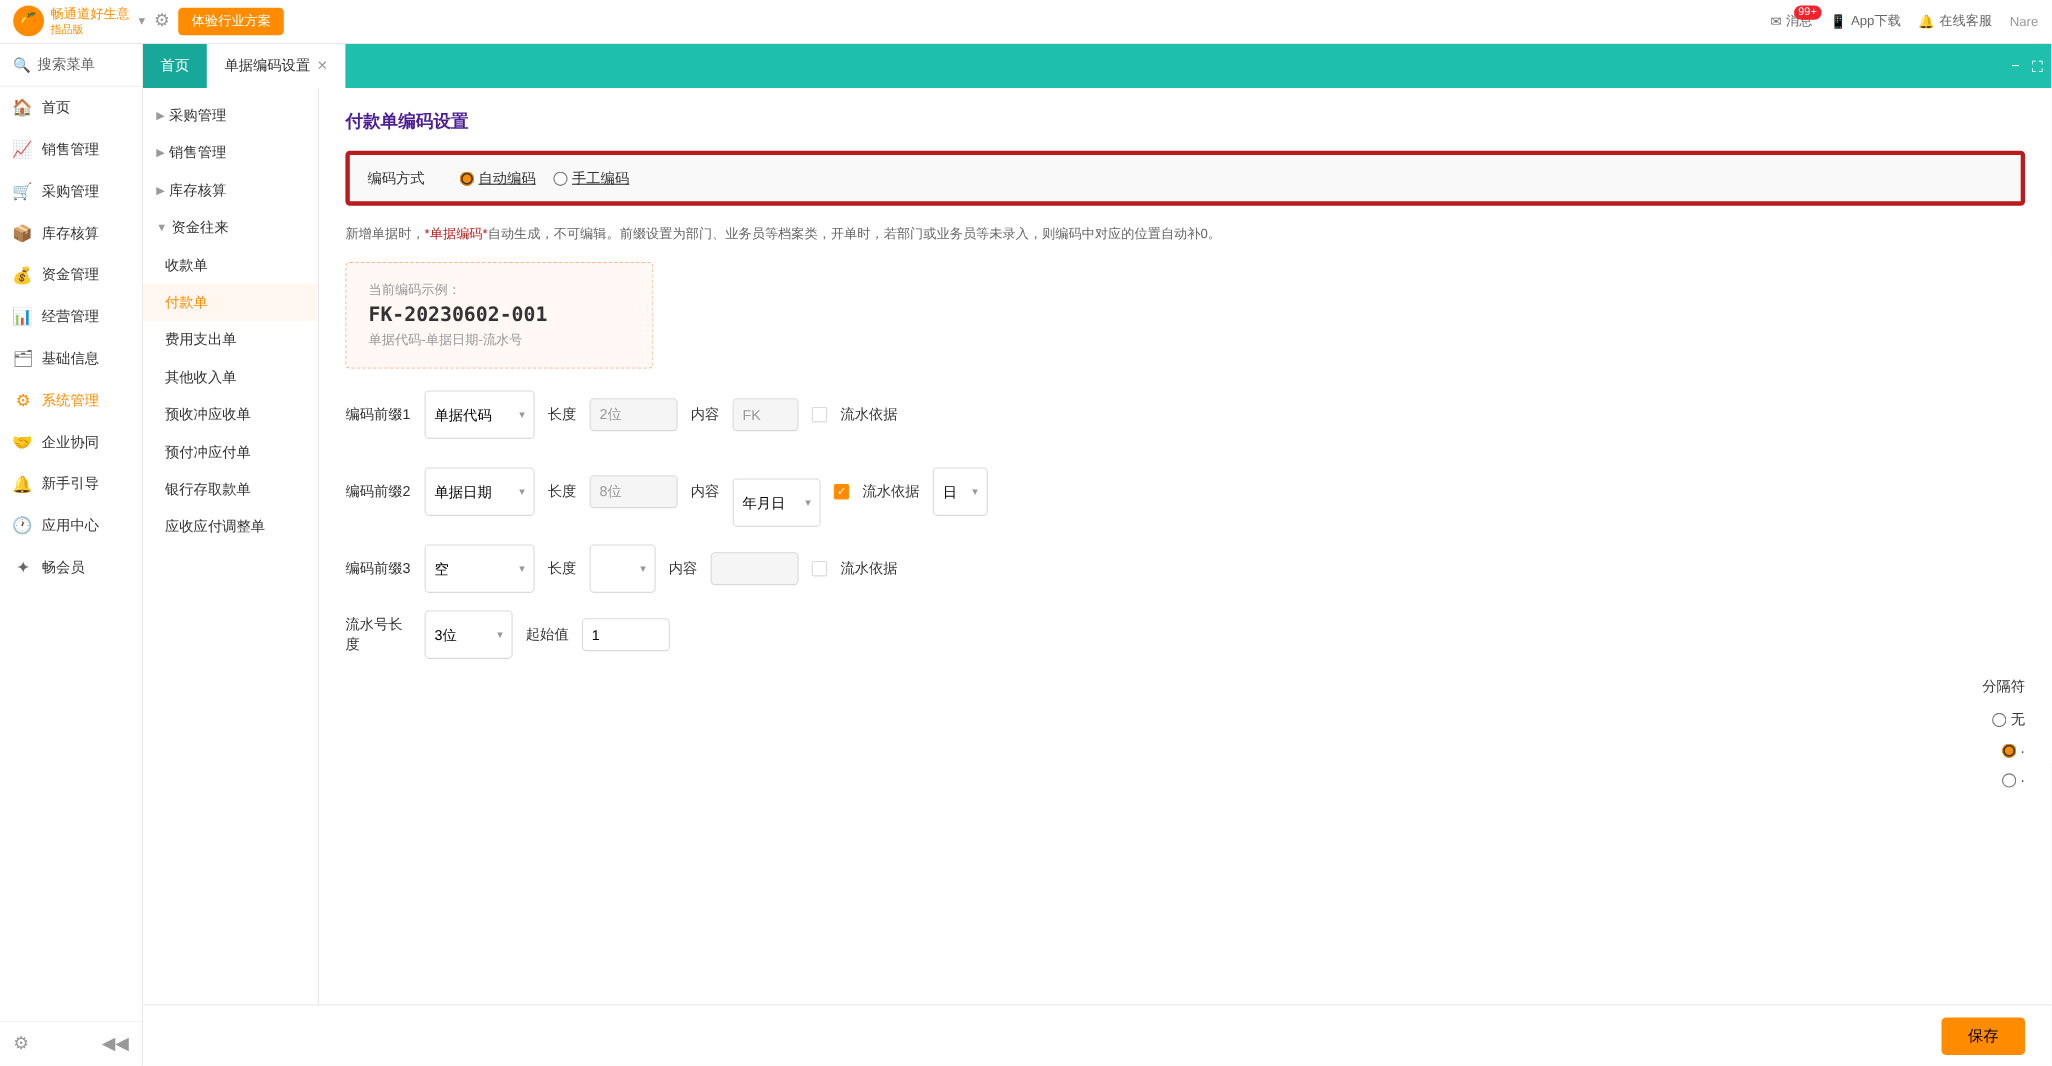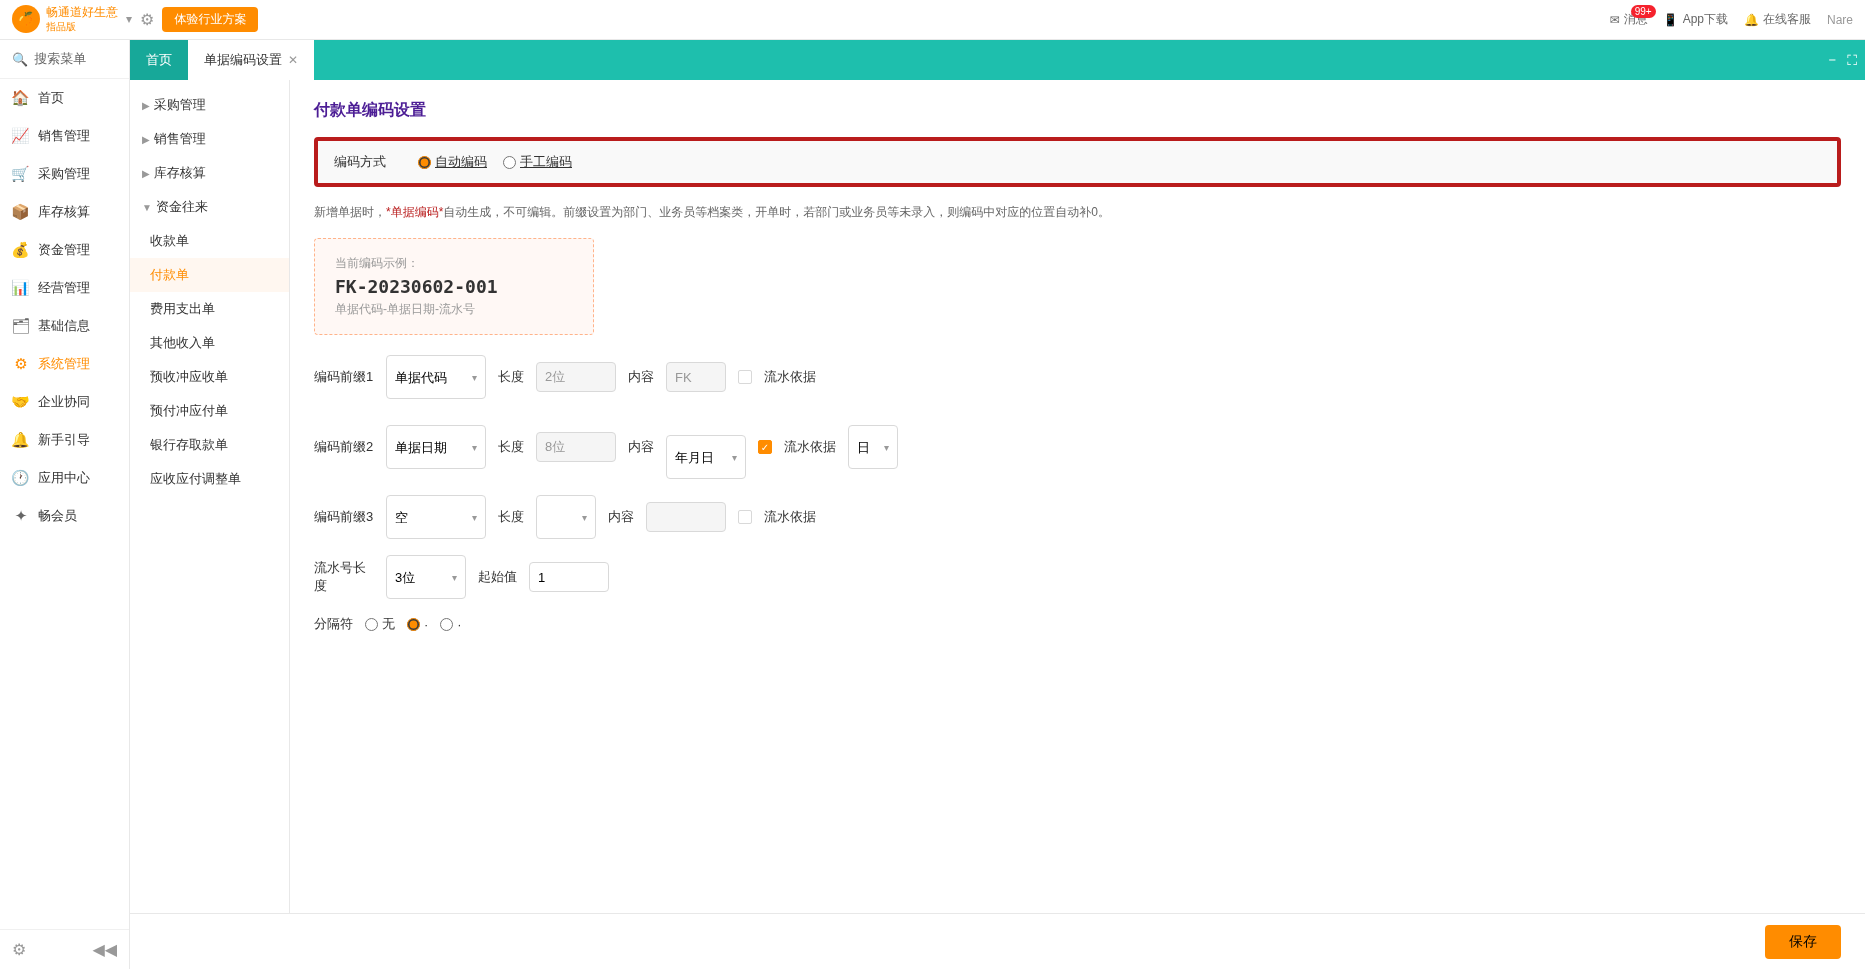--- a/index.html
+++ b/index.html
@@ -205,21 +205,21 @@
       align-items: center;
       min-width: 80px;
     }
     .length-label { font-size: 13px; color: #333; }
     .content-label { font-size: 13px; color: #333; }
 
     
     .serial-row { display: flex; align-items: center; gap: 12px; margin-bottom: 16px; }
 
     
-    .sep-row { display: flex; align-items: center; gap: 12px; margin-bottom: 16px; }
+    .sep-row { display: flex; align-items: flex-end; gap: 12px; margin-bottom: 16px; flex-direction: column; }
 
     
     .bottom-bar {
       height: 56px;
       background: #fff;
       border-top: 1px solid #e8e8e8;
       display: flex;
       align-items: center;
       justify-content: flex-end;
       padding: 0 24px;

